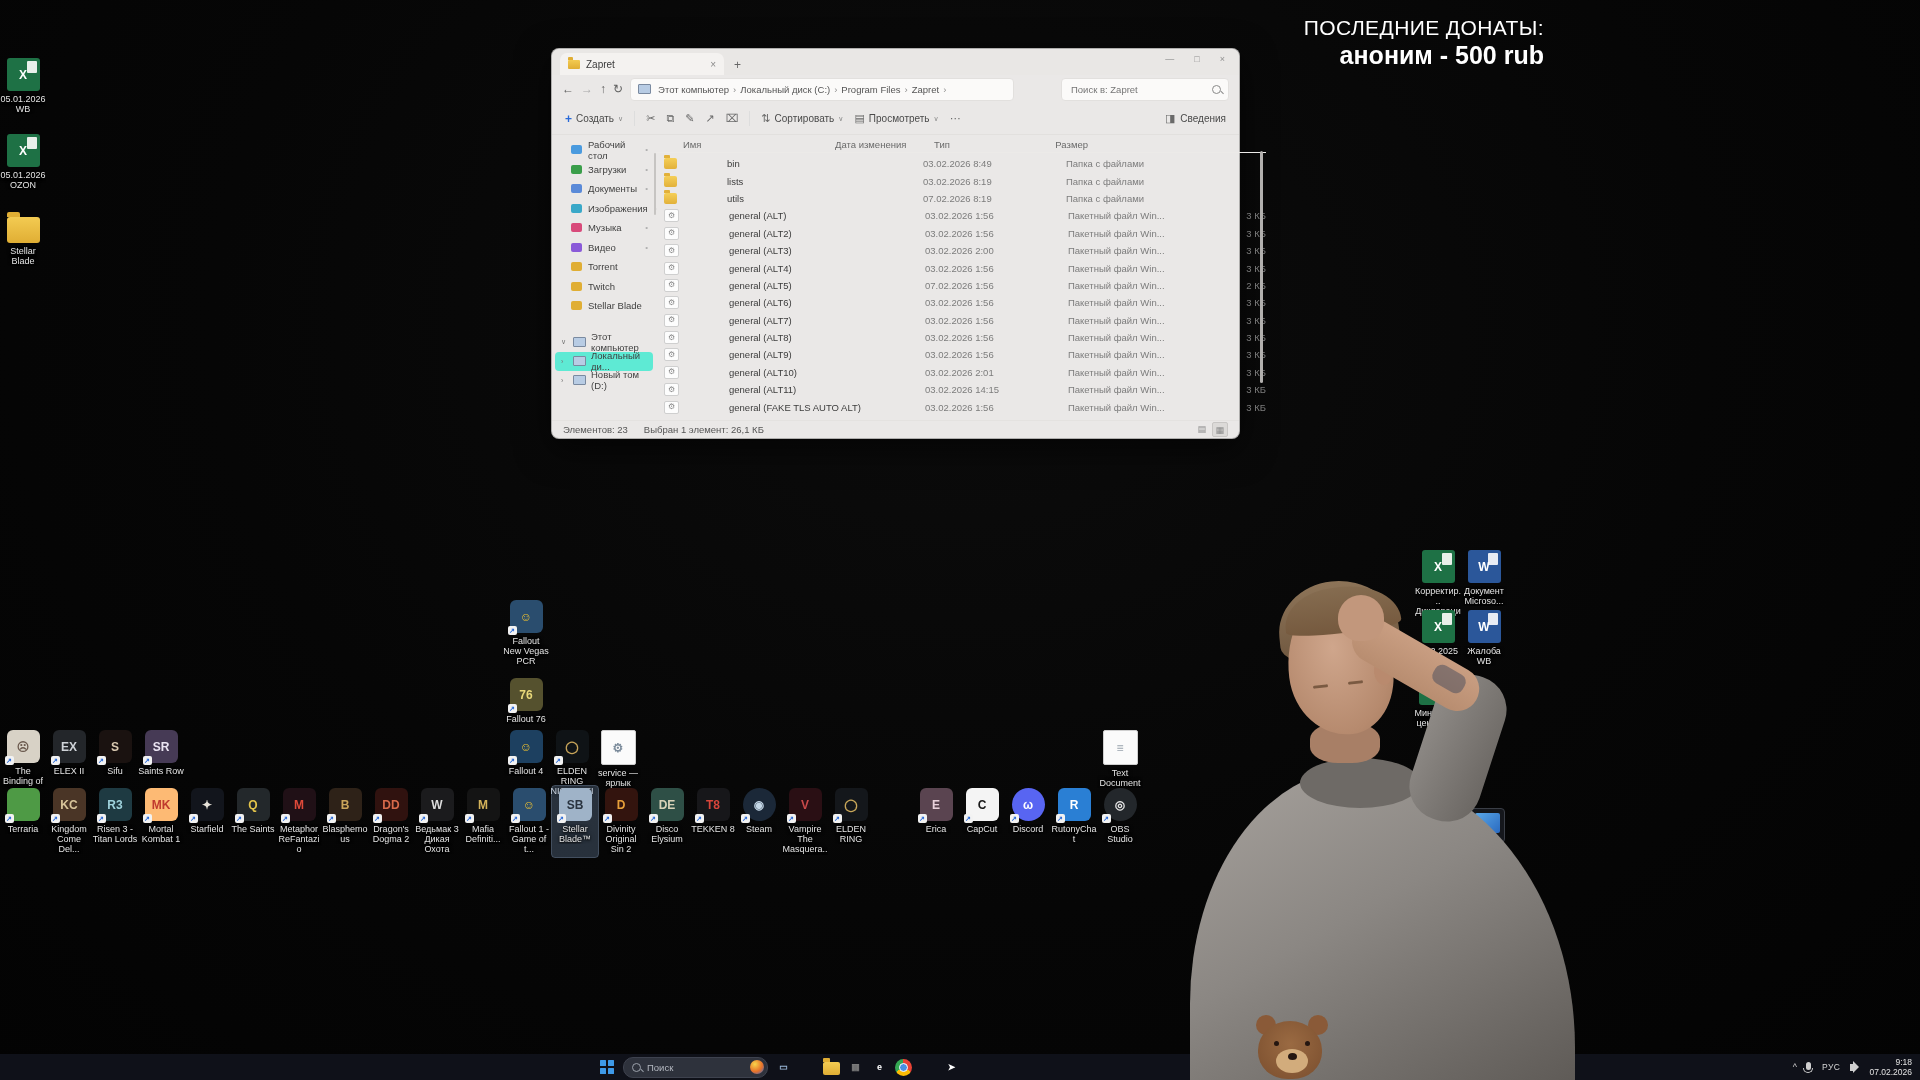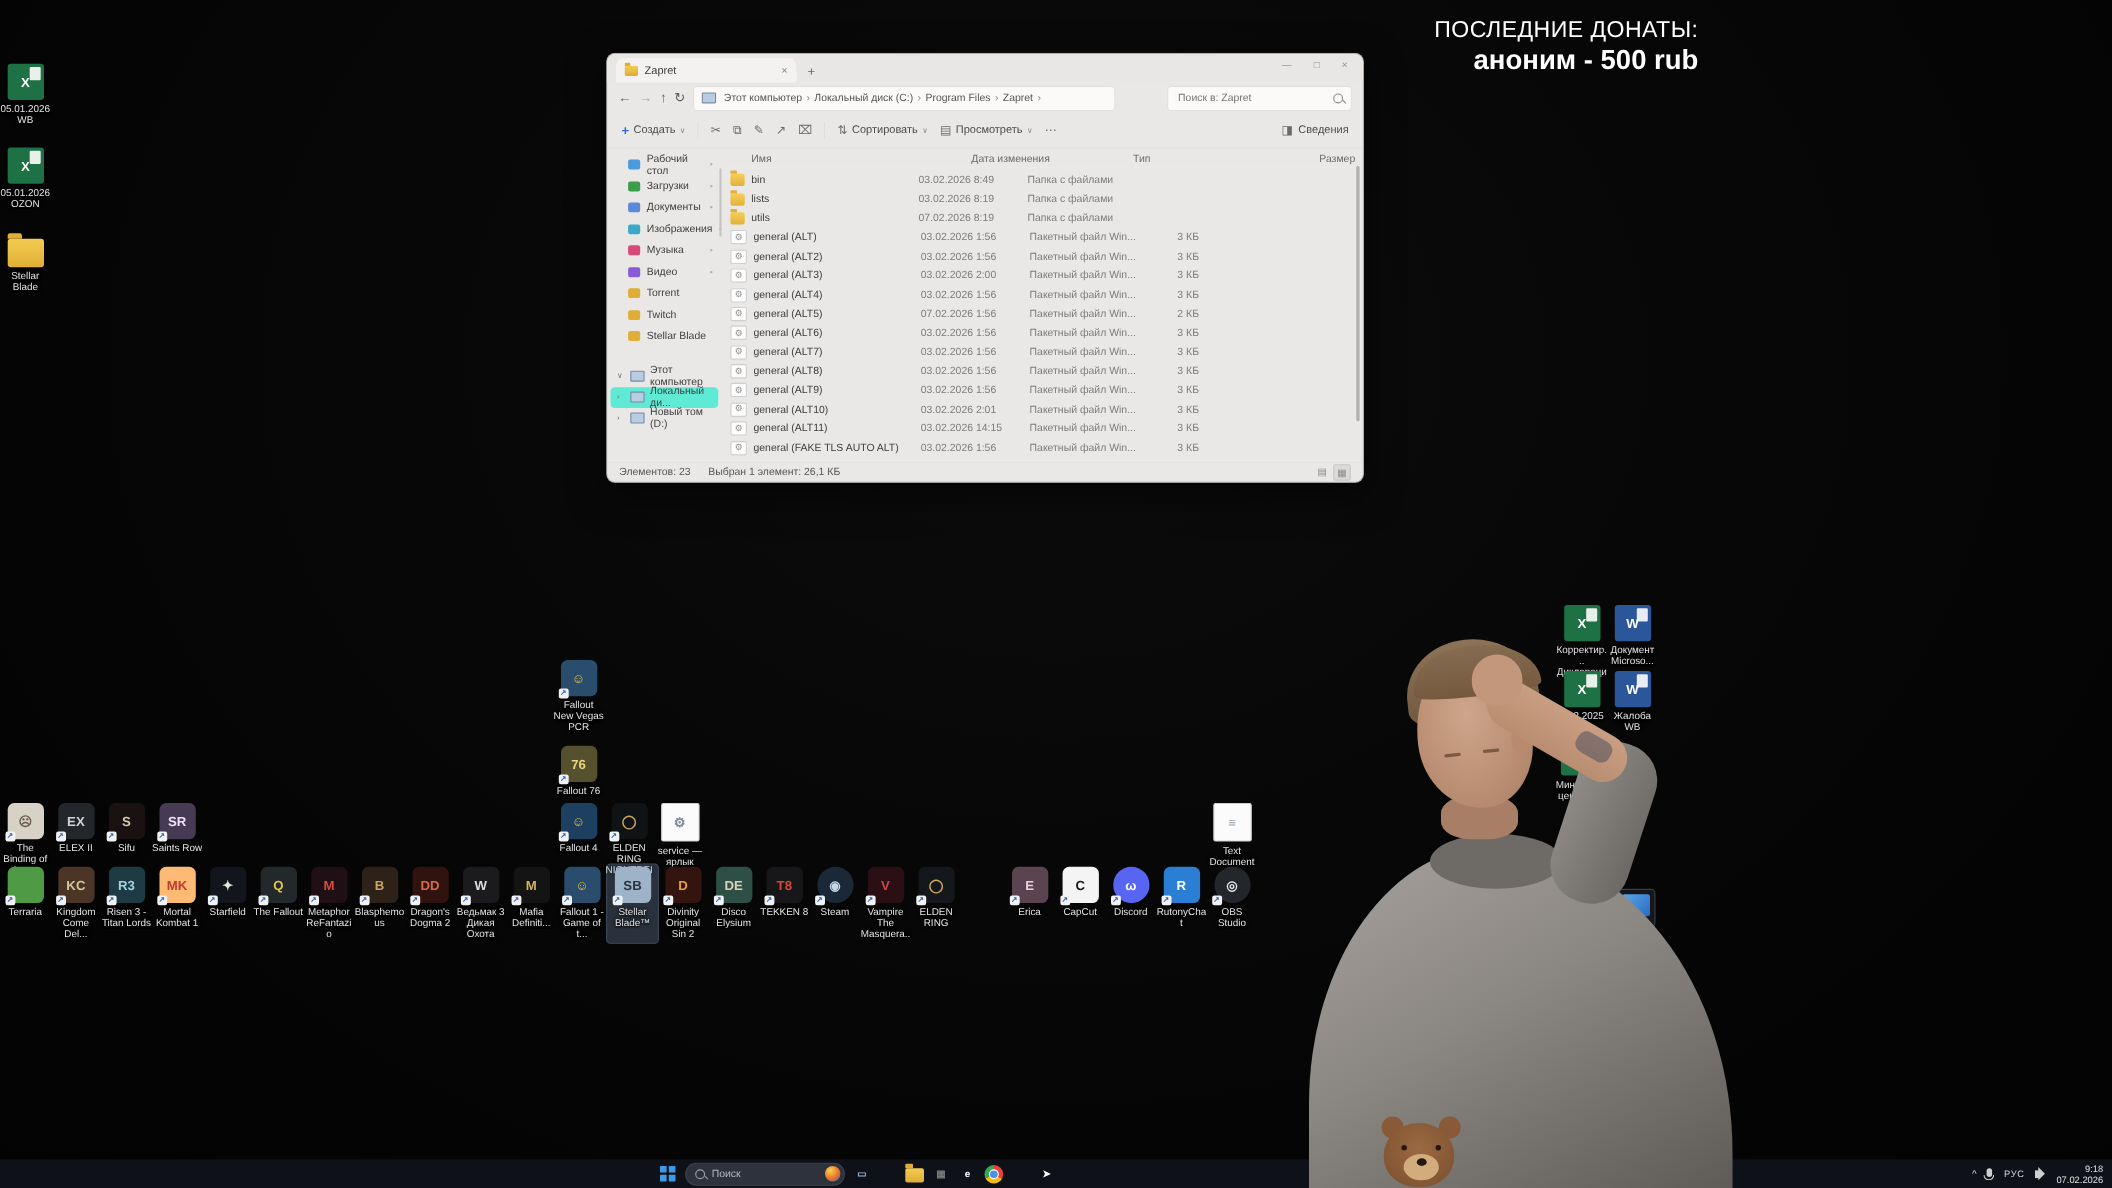--- a/index.html
+++ b/index.html
@@ -72,26 +72,26 @@
   .snav-item{height:19.5px;display:flex;align-items:center;gap:6px;padding:0 5px 0 16px;font-size:9.5px;color:#3f3f3f;
         border-radius:4px;margin:0 3px;}
   .snav-item.pinned::after{content:"•";margin-left:auto;color:#b0b0b0;font-size:8px;}
   .sq{width:11px;height:9px;border-radius:2px;flex:none;background:#e0ae34;}
   .tree{margin-top:17px;}
   .tree-item{height:19px;display:flex;align-items:center;gap:5px;padding:0 4px 0 6px;font-size:9.5px;color:#3f3f3f;border-radius:4px;margin:0 3px;}
   .tree-item .tchev{color:#777;font-size:7px;width:7px;flex:none;}
   .tree-item.selected{background:#5eead4;}
   .snav-scroll{position:absolute;right:0px;top:18px;width:2px;height:62px;background:#c6c4c2;border-radius:1px;}
   .filearea{flex:1;position:relative;padding-top:2px;}
-  .cols{display:flex;height:15px;align-items:center;padding-left:8px;color:#6a6a6a;font-size:9.5px;border-bottom:1px solid #eceae8;margin-bottom:2px;gap:48px;}
+  .cols{display:flex;height:15px;align-items:center;padding-left:8px;color:#6a6a6a;font-size:9.5px;border-bottom:1px solid #eceae8;margin-bottom:2px;}
   .col-name{margin-left:19px;width:152px;}
   .col-date{width:99px;}
   .col-type{width:104px;}
   .col-size{width:50px;text-align:right;}
-  .frow{display:flex;align-items:center;height:17.4px;padding-left:8px;font-size:9.5px;color:#3c3c3c;}
+  .frow{display:flex;align-items:center;height:17.4px;padding-left:8px;font-size:9.5px;color:#3c3c3c;gap:44px;}
   .ficon{width:13px;height:11px;margin-right:6px;flex:none;position:relative;border-radius:2px;}
   .ficon.folder{background:linear-gradient(#f5cf58,#e2b13a);}
   .ficon.folder::before{content:"";position:absolute;top:-3px;left:0;width:6px;height:3px;background:#e2b13a;border-radius:1px 1px 0 0;}
   .ficon.bat{background:#fdfdfd;border:1px solid #cfcfcf;display:flex;align-items:center;justify-content:center;}
   .ficon.bat::after{content:"⚙";font-size:8px;color:#8a8a8a;line-height:1;}
   .fname{width:152px;overflow:hidden;white-space:nowrap;}
   .fdate{width:99px;color:#7c7c7c;}
   .ftype{width:104px;color:#7c7c7c;overflow:hidden;white-space:nowrap;}
   .fsize{width:50px;text-align:right;color:#7c7c7c;}
   .list-scroll{position:absolute;right:3px;top:16px;width:3px;height:232px;background:#b2b0ae;border-radius:2px;}
@@ -288,21 +288,21 @@
     <div class="dcell">
     <div class="dicon game" style="background: rgb(18, 21, 28);">
       <span class="dglyph" style="color: rgb(232, 228, 218);">✦</span>
     </div>
     <div class="dlabel">Starfield</div>
   </div>
     <div class="dcell">
     <div class="dicon game" style="background: rgb(35, 40, 43);">
       <span class="dglyph" style="color: rgb(227, 196, 74);">Q</span>
     </div>
-    <div class="dlabel">The Fallout</div>
+    <div class="dlabel">The Saints</div>
   </div>
     <div class="dcell">
     <div class="dicon game" style="background: rgb(32, 16, 22);">
       <span class="dglyph" style="color: rgb(224, 74, 58);">M</span>
     </div>
     <div class="dlabel">Metaphor ReFantazio</div>
   </div>
     <div class="dcell">
     <div class="dicon game" style="background: rgb(46, 34, 24);">
       <span class="dglyph" style="color: rgb(202, 165, 90);">B</span>

